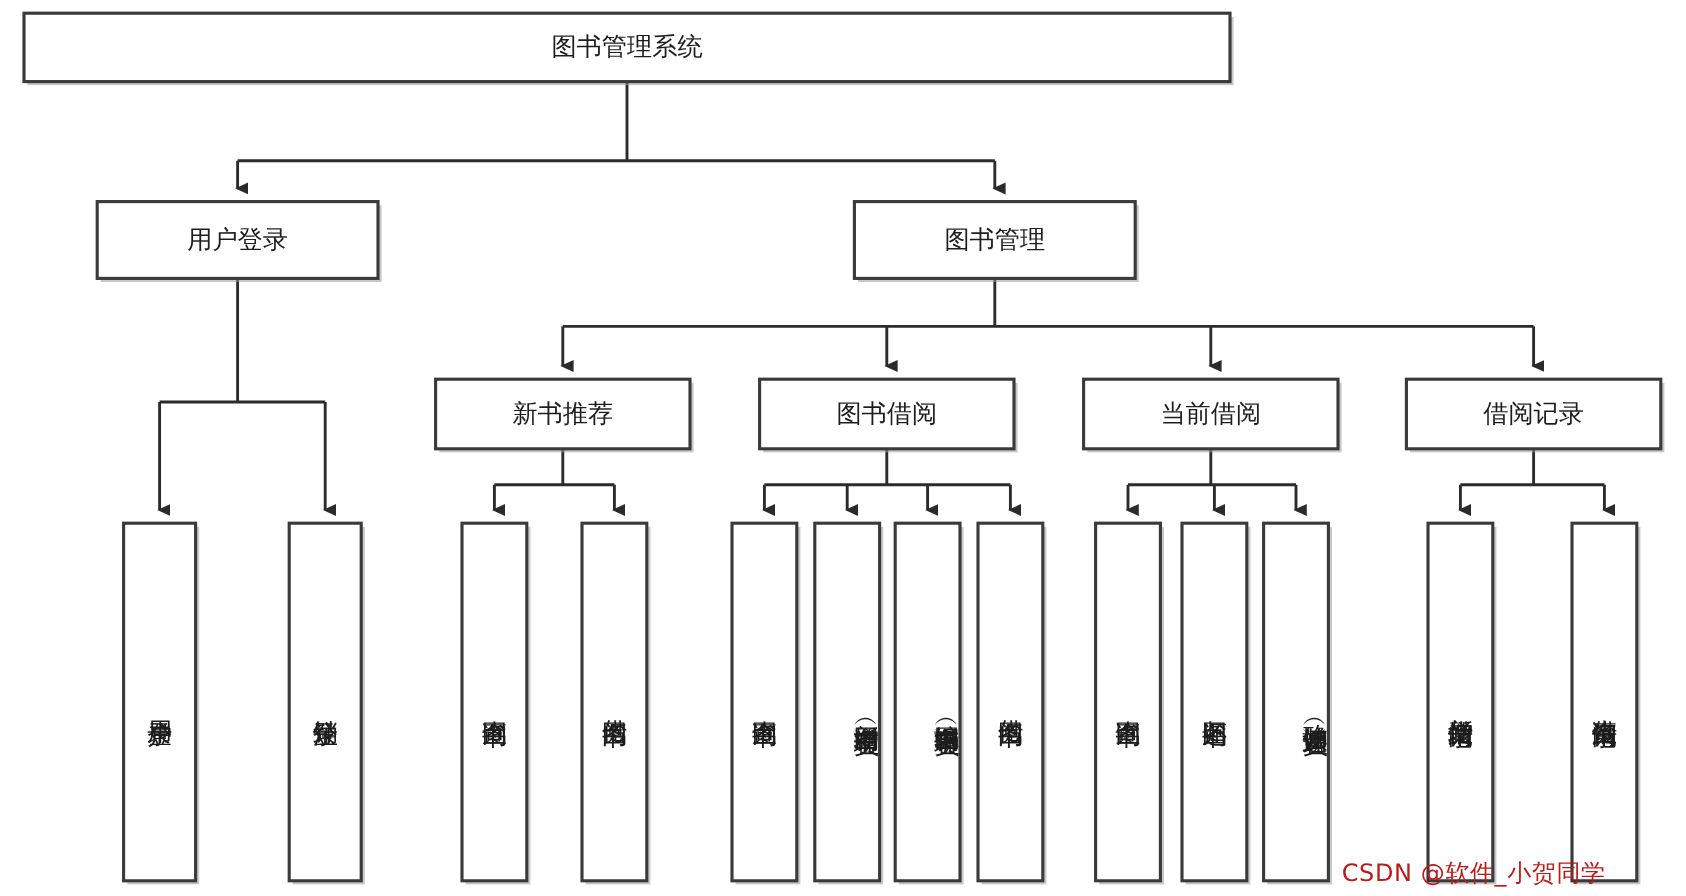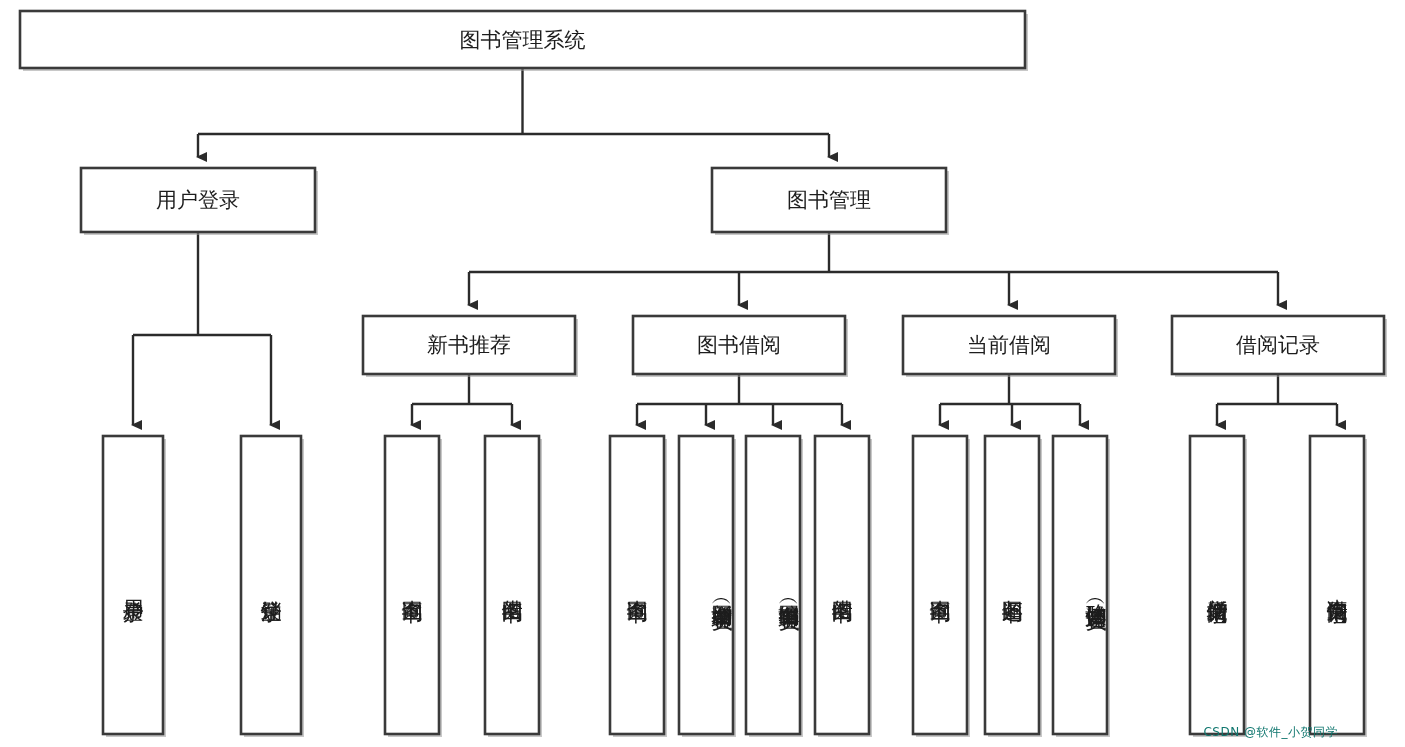--- a/index.html
+++ b/index.html
@@ -50,22 +50,22 @@
     font-size: 21px;
     fill: #1d1d1d;
     text-anchor: middle;
     dominant-baseline: middle;
   }
   .watermark {
     position: absolute;
     right: 10px;
     bottom: 6px;
     font-family: "DejaVu Sans", "Liberation Sans", sans-serif;
-    font-size: 12px;
-    color: #0f766e;
+    font-size: 20px;
+    color: #b91c1c;
     letter-spacing: 0.5px;
     white-space: nowrap;
     pointer-events: none;
   }
   
   .leaf-label {
     position: absolute;
     font-family: "DejaVu Sans", "Liberation Sans", sans-serif;
     font-size: 21px;
     color: #1d1d1d;

